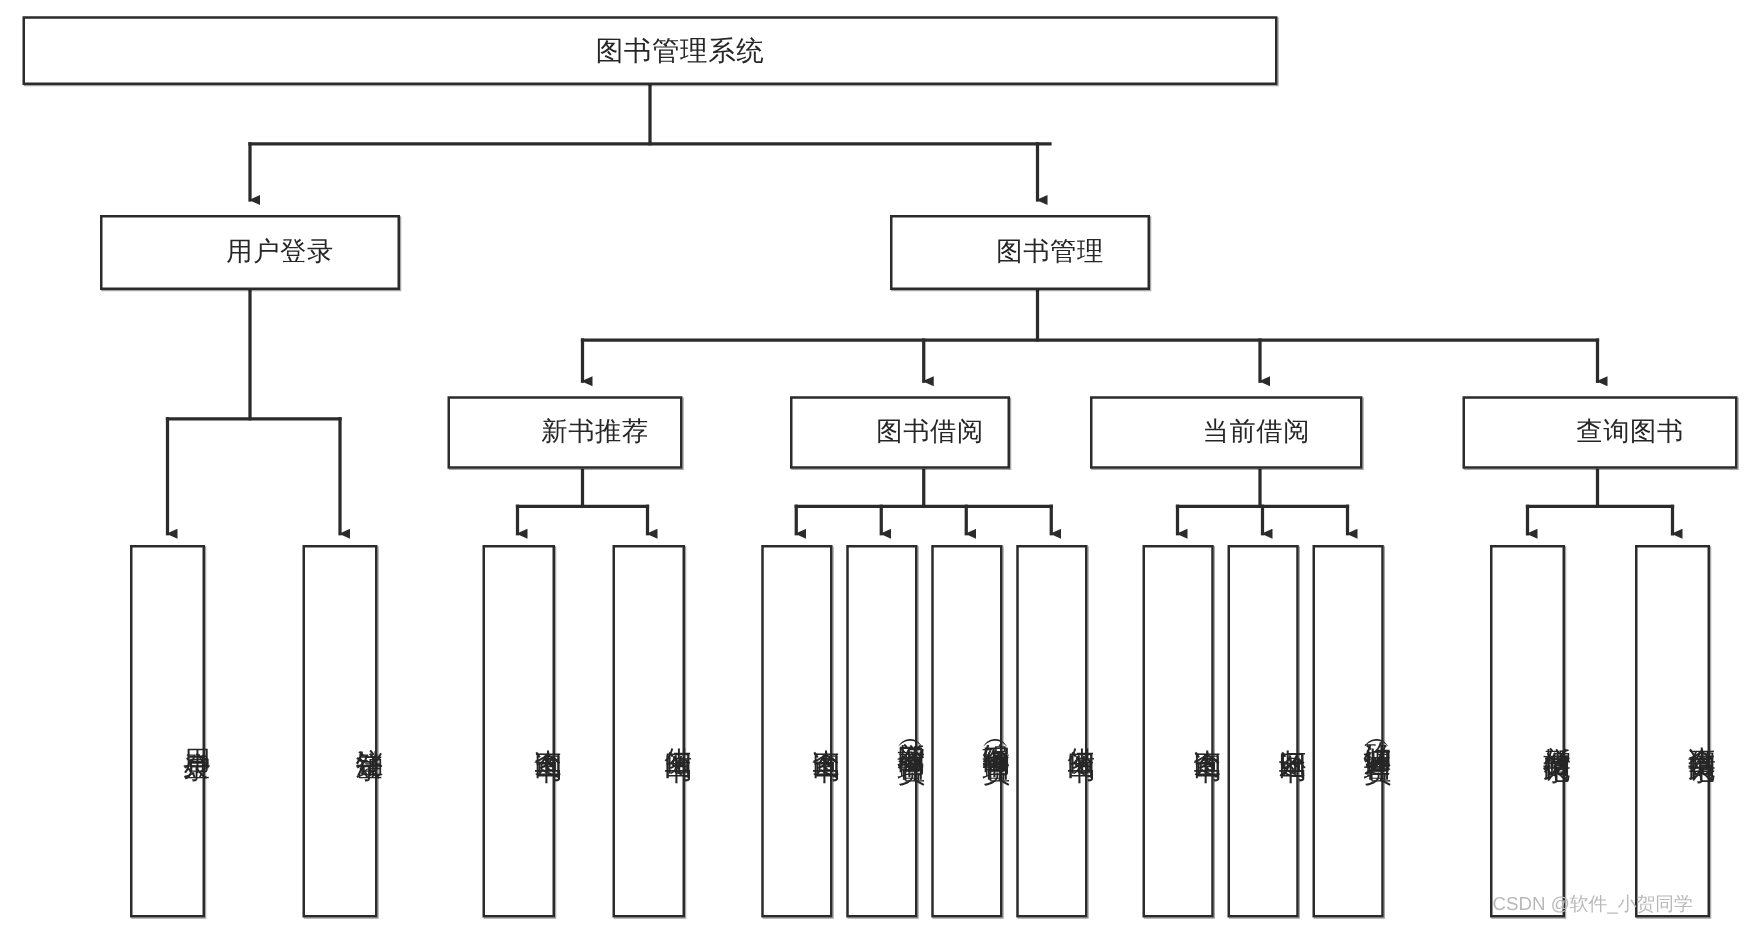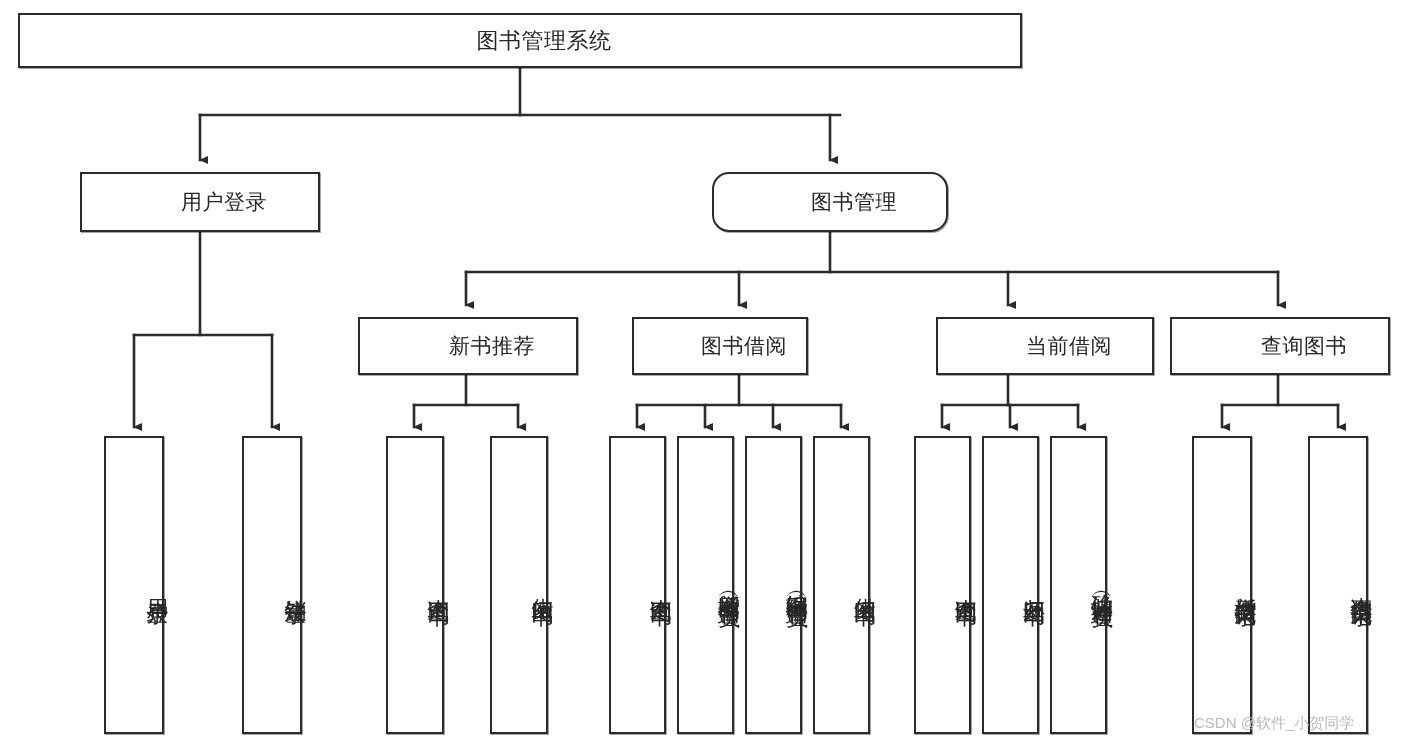--- a/index.html
+++ b/index.html
@@ -121,31 +121,31 @@
     </g>
   </svg>
 
   <div class="node-box root" style="left:18px; top:13px; width:1004px; height:55px;">
     <span class="node-label">图书管理系统</span>
   </div>
 
   <div class="node-box horizontal" style="left:80px; top:172px; width:240px; height:60px;">
     <span class="node-label">用户登录</span>
   </div>
-  <div class="node-box horizontal" style="left:712px; top:172px; width:236px; height:60px;border-radius:17px;">
+  <div class="node-box horizontal" style="left:712px; top:172px; width:208px; height:60px;">
     <span class="node-label">图书管理</span>
   </div>
 
-  <div class="node-box horizontal" style="left:358px; top:317px; width:220px; height:58px;">
+  <div class="node-box horizontal" style="left:358px; top:317px; width:188px; height:58px;">
     <span class="node-label">新书推荐</span>
   </div>
   <div class="node-box horizontal" style="left:632px; top:317px; width:176px; height:58px;">
     <span class="node-label">图书借阅</span>
   </div>
-  <div class="node-box horizontal" style="left:936px; top:317px; width:218px; height:58px;">
+  <div class="node-box horizontal" style="left:872px; top:317px; width:218px; height:58px;">
     <span class="node-label">当前借阅</span>
   </div>
   <div class="node-box horizontal" style="left:1170px; top:317px; width:220px; height:58px;">
     <span class="node-label">查询图书</span>
   </div>
 
   <div class="node-box vertical" style="left:104px; top:436px; width:60px; height:298px;">
     <span class="node-label">用户登录</span>
   </div>
   <div class="node-box vertical" style="left:242px; top:436px; width:60px; height:298px;">

